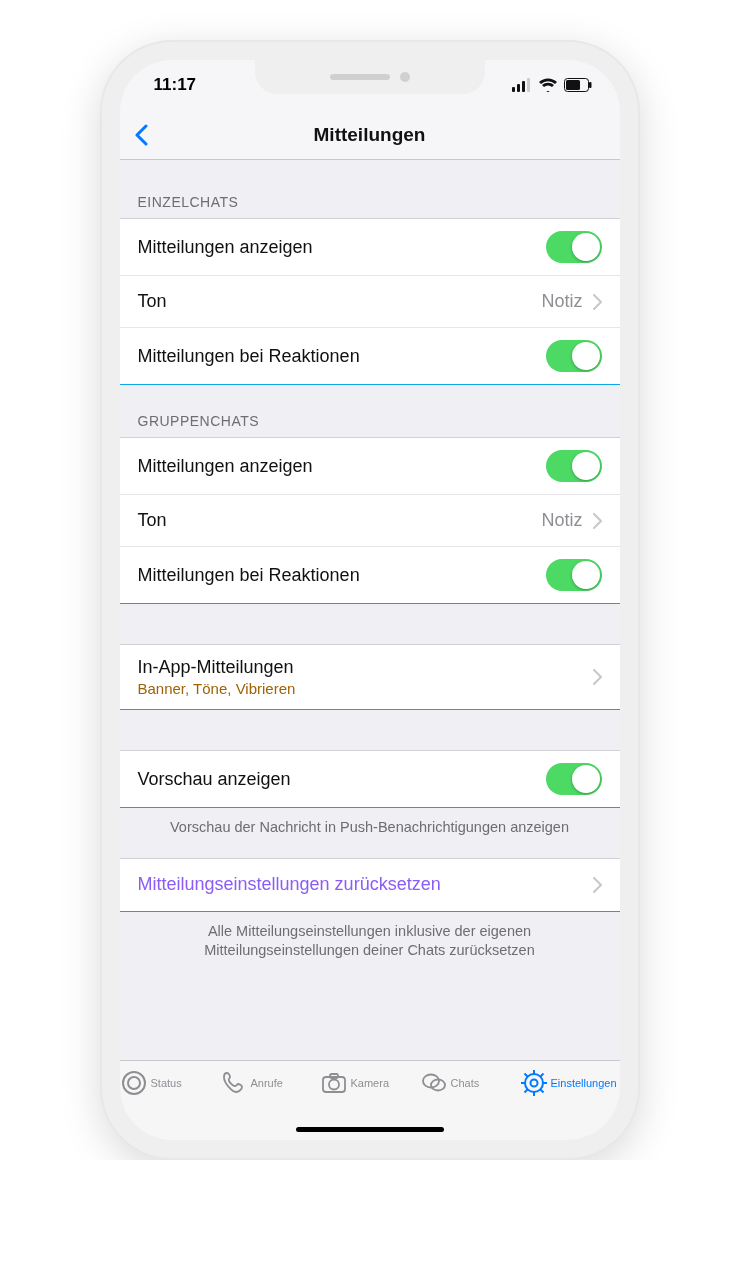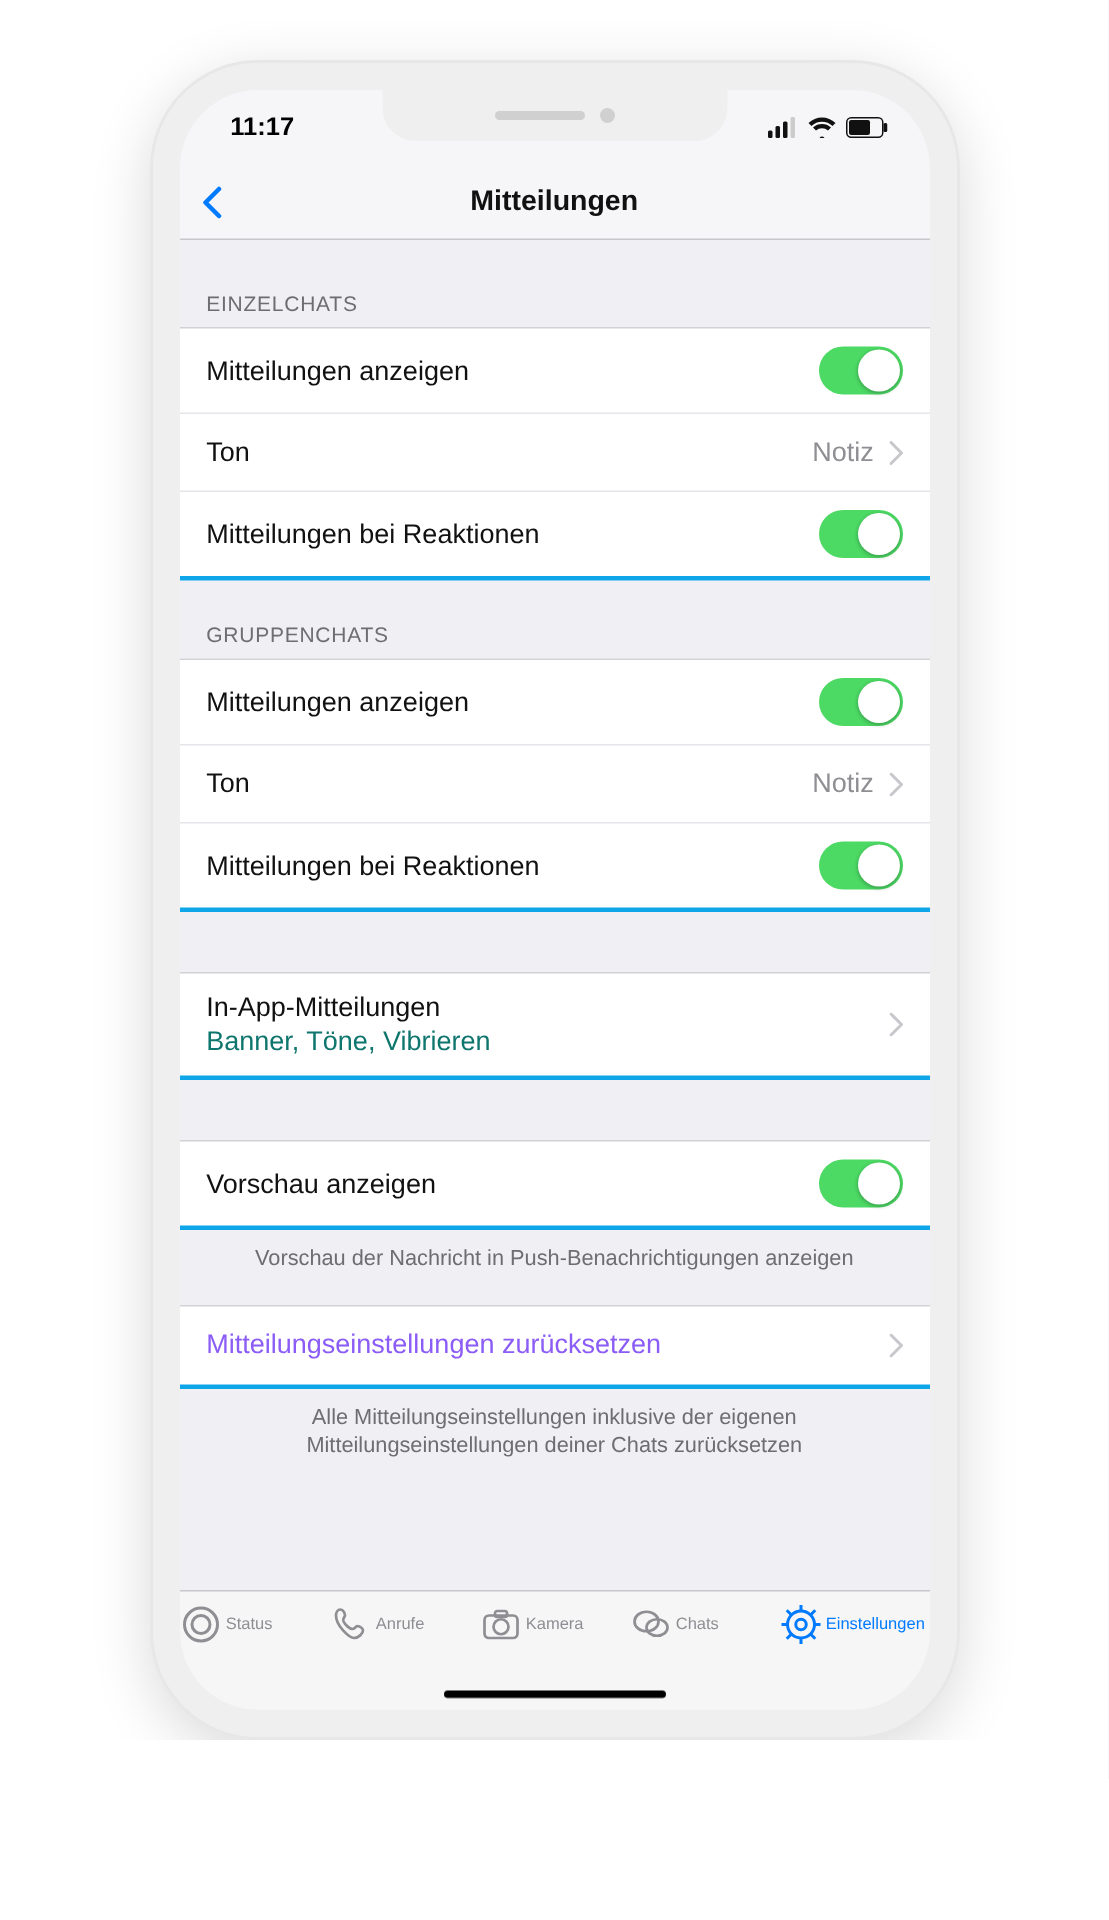--- a/index.html
+++ b/index.html
@@ -63,34 +63,34 @@
   .nav-title { font-size: 19px; font-weight:600; color:#111;}
   .content {
     flex:1; overflow-y:auto; background:#efeff4;
   }
   .section-header {
     padding: 28px 18px 8px 18px;
     font-size: 14px; letter-spacing: 0.5px;
     color:#6d6d72; text-transform:uppercase;
   }
   .section-header.first{padding-top:34px;}
-  .row-group{background:#fff; border-top:1px solid #d1d1d6; border-bottom:3px solid #0ea5e9;}
+  .row-group{background:#fff; border-top:1px solid #d1d1d6; border-bottom:1px solid #0ea5e9;}
   .row {
     min-height: 52px;
     display:flex; align-items:center;
     padding: 12px 18px;
     border-bottom: 1px solid #e5e5ea;
     font-size: 18px;
     color:#111;
   }
   .row:last-child{border-bottom:none;}
   .row .label{flex:0 0 auto;}
   .row .value{flex:1; text-align:right; color:#8e8e93; padding-right:10px;padding-left:16px;}
   .row .spacer{flex:1;}
-  .row .subtitle{font-size:18px; color:#0f766e; margin-top:2px;}
+  .row .subtitle{font-size:15px; color:#a16207; margin-top:2px;}
   .row.vertical{align-items:center;}
   .row .stack{display:flex;flex-direction:column;flex:1;}
   .chevron{color:#c7c7cc;}
   .toggle {
     width:56px; height:32px; border-radius:16px;
     background:#4cd964; position:relative; flex:0 0 auto;
   }
   .toggle::after{
     content:""; position:absolute; right:2px; top:2px;
     width:28px;height:28px;border-radius:50%;background:#fff;

